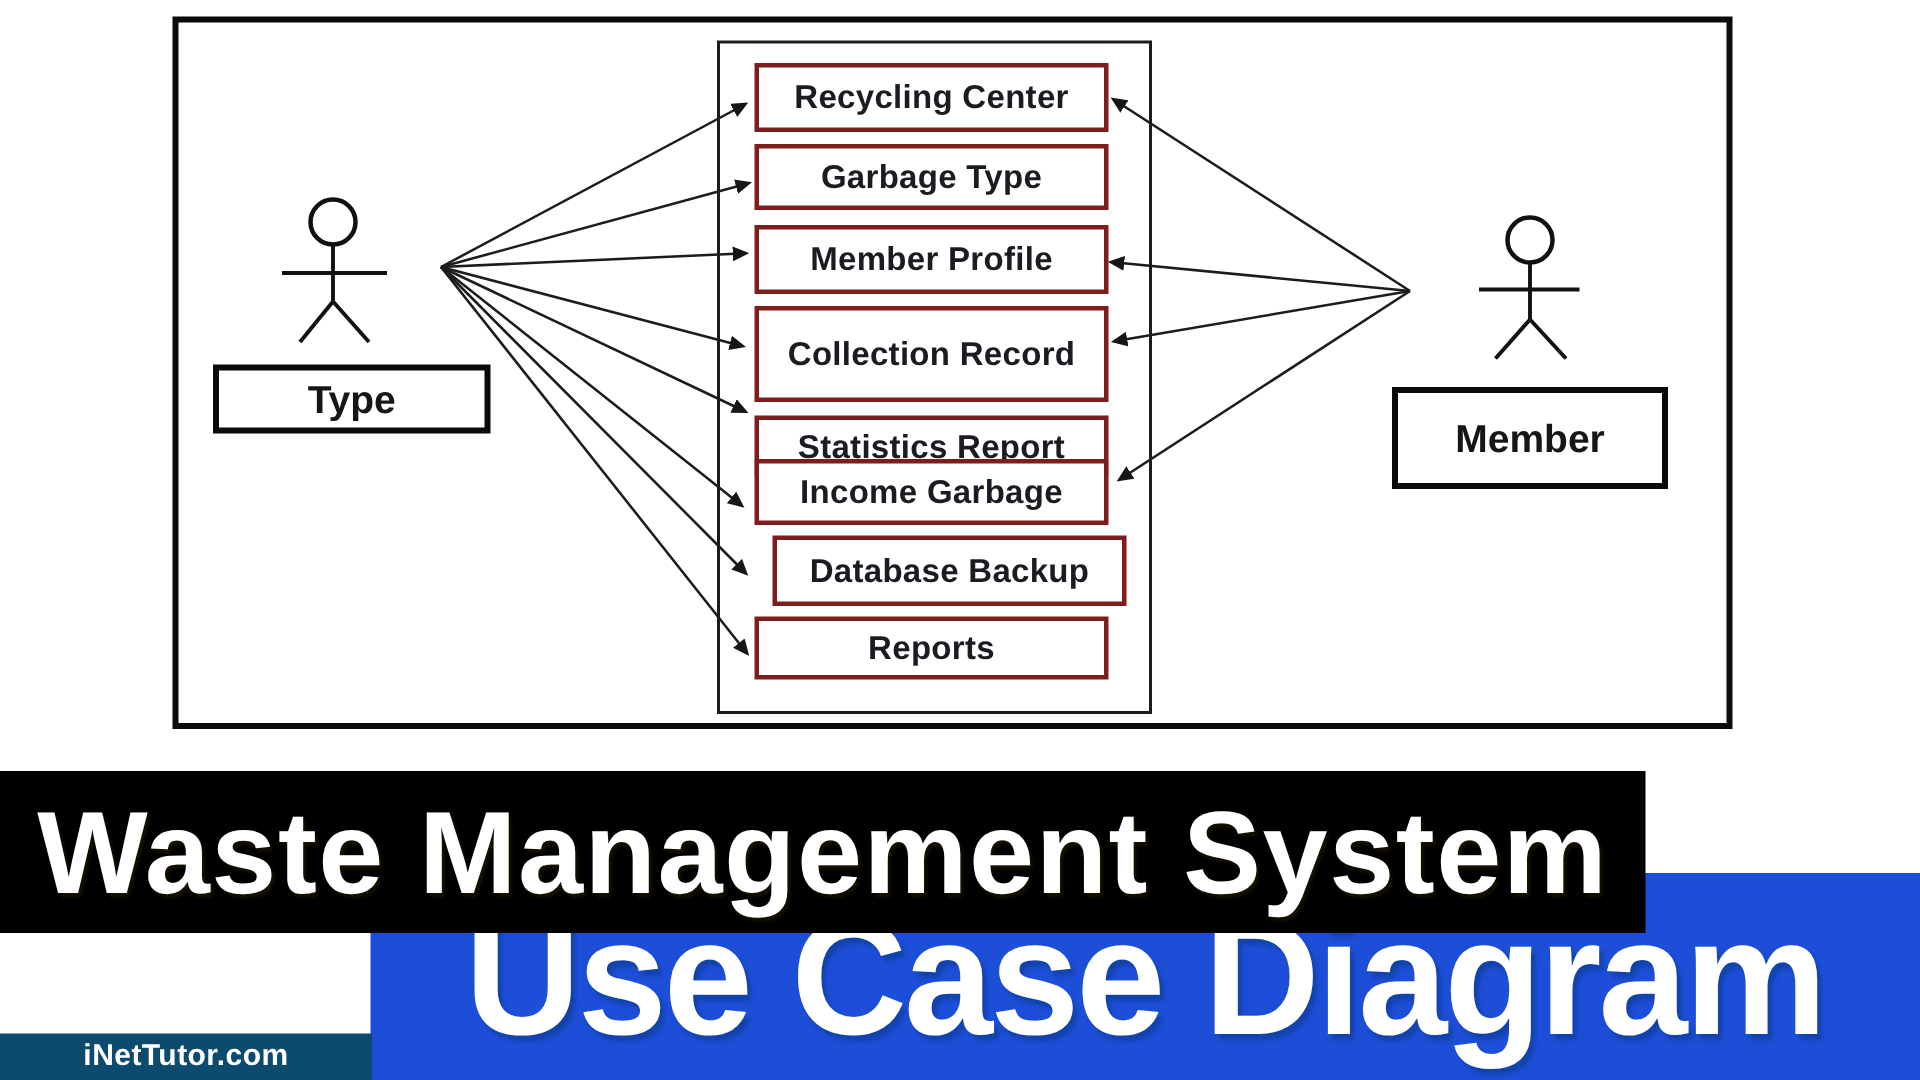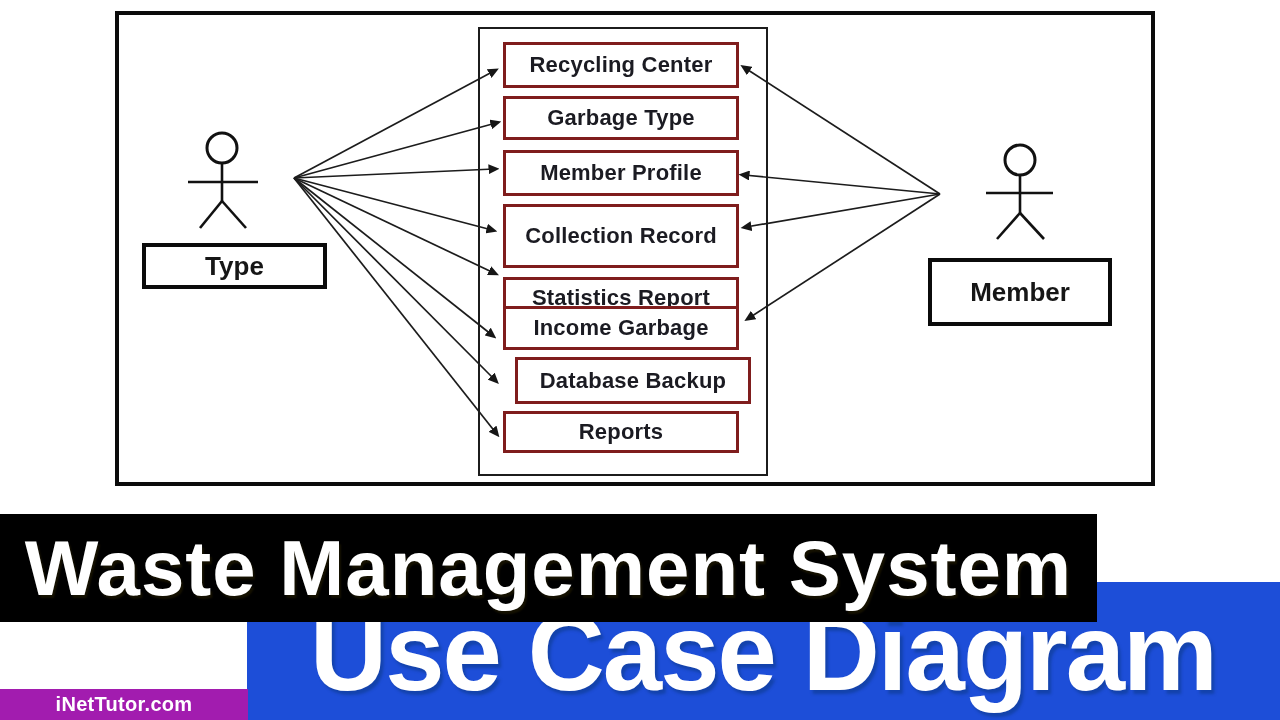--- a/index.html
+++ b/index.html
@@ -49,21 +49,21 @@
     background:#000000;z-index:3;
     display:flex;align-items:center;justify-content:center;margin-top:24px;
   }
   .banner-gold .txt{
     color:#ffffff;font-weight:bold;font-size:78px;letter-spacing:1px;
     white-space:nowrap;transform:scaleX(1.0);
     text-shadow:2px 3px 2px rgba(70,55,0,0.30);
   }
   .watermark-strip{
     left:0;top:689px;width:248px;height:31px;
-    background:#a21caf;z-index:4;
+    background:#0c4a6e;z-index:4;
     display:flex;align-items:center;justify-content:center;
   }
   .watermark-strip .txt{
     color:#ffffff;font-weight:bold;font-size:20px;letter-spacing:0.3px;
   }
 </style>
 </head>
 <body>
 
 <div class="abs main-frame"></div>

